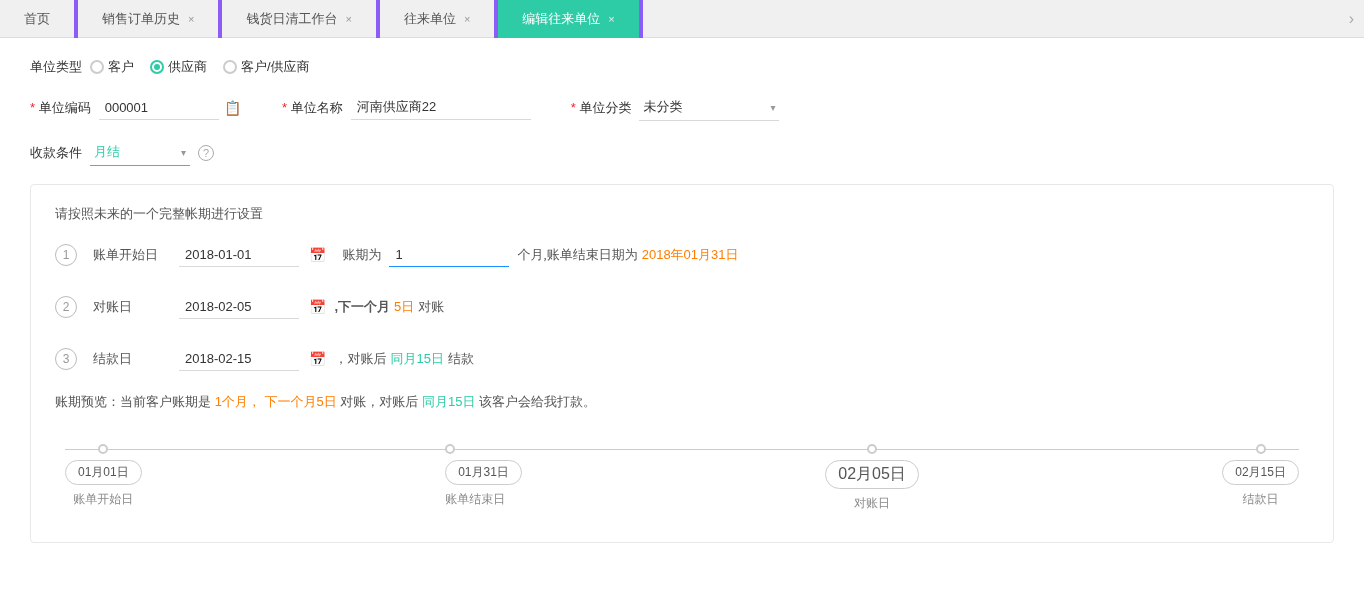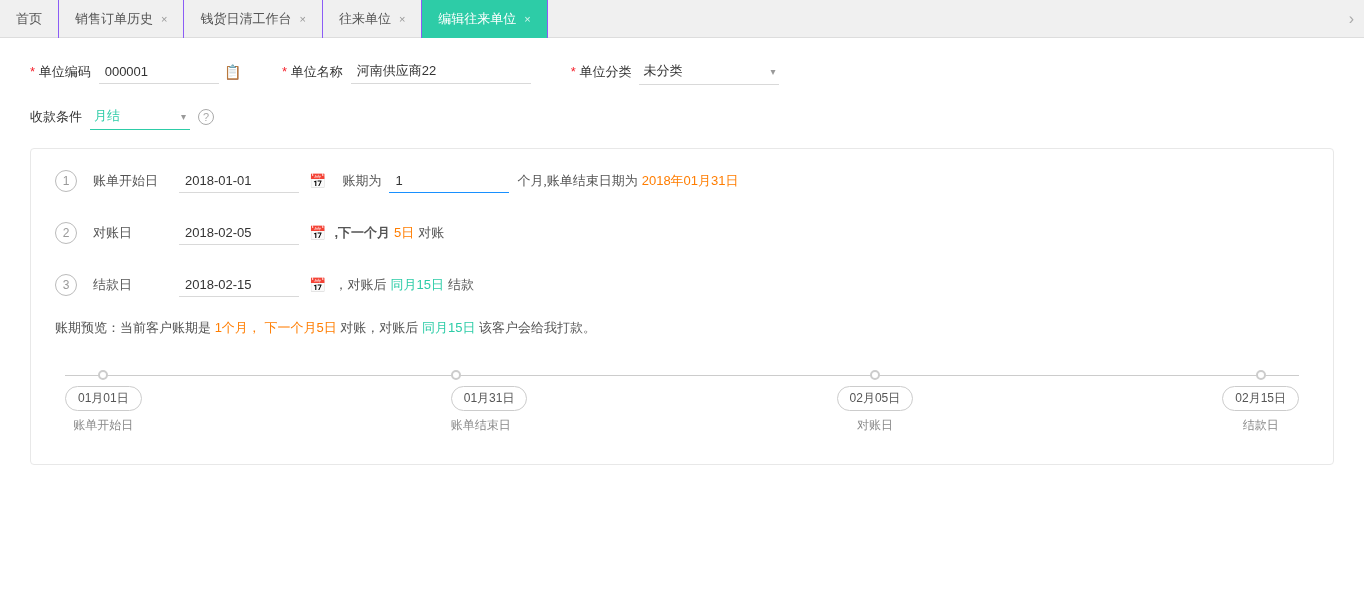--- a/index.html
+++ b/index.html
@@ -10,26 +10,26 @@
       display: flex;
       align-items: center;
       background: #f0f0f0;
       border-bottom: 1px solid #ddd;
       height: 38px;
       padding-left: 0;
     }
     .tab {
       display: flex;
       align-items: center;
-      padding: 0 16px;
+      padding: 0 24px;
       height: 38px;
       cursor: pointer;
       font-size: 13px;
       color: #555;
-      border-right: 1px solid #8b5cf6;
+      border-right: 4px solid #8b5cf6;
       position: relative;
       white-space: nowrap;
     }
     .tab.active-teal {
       background: #2dcca7;
       color: #fff;
     }
     .tab .close-icon {
       margin-left: 8px;
       font-size: 11px;
@@ -270,20 +270,37 @@
   </div>
   <div class="tab active-teal">
     <span>编辑往来单位</span>
     <span class="close-icon">×</span>
   </div>
   <div class="tab-more">›</div>
 </div>
 
 <div class="content">
 
+  <div class="form-row">
+    <span class="form-label">单位类型</span>
+    <div class="radio-group">
+      <label class="radio-item">
+        <div class="radio-circle"></div>
+        <span>客户</span>
+      </label>
+      <label class="radio-item">
+        <div class="radio-circle checked"></div>
+        <span>供应商</span>
+      </label>
+      <label class="radio-item">
+        <div class="radio-circle"></div>
+        <span>客户/供应商</span>
+      </label>
+    </div>
+  </div>
 
   <div class="form-row">
     <div class="field-group">
       <span class="form-label required">单位编码</span>
       <input class="input-field" type="text" style="width: 120px;" value="000001">
       <span class="cal-icon">📋</span>
     </div>
     <div class="field-group">
       <span class="form-label required">单位名称</span>
       <input class="input-field" type="text" style="width: 180px;" value="河南供应商22">
@@ -300,20 +317,21 @@
   <div class="form-row">
     <span class="form-label">收款条件</span>
     <div class="dropdown-wrapper" style="min-width:100px;">
       <span class="dropdown-text">月结</span>
       <span class="dropdown-arrow">▾</span>
     </div>
     <span class="q-icon">?</span>
   </div>
 
   <div class="section-box">
+    <div class="section-title">请按照未来的一个完整帐期进行设置</div>
 
     <div class="step-row">
       <div class="step-num">1</div>
       <div class="step-label">账单开始日</div>
       <div class="step-content">
         <input class="input-field" type="text" value="2018-01-01" style="width: 110px;">
         <span class="cal-icon">📅</span>
         <span style="margin-left:12px; color:#555;">账期为</span>
         <input class="input-field blue-border" type="text" value="1" style="width: 60px; margin: 0px 4px;">
         <span style="color:#555;font-family:Liberation Serif, serif;">个月,账单结束日期为</span>
@@ -367,21 +385,21 @@
         </div>
 
         <div style="display:flex;flex-direction:column;">
           <div style="width:10px;height:10px;border-radius:50%;border:2px solid #ccc;background:#fff;margin-bottom:6px;margin-top:13px;"></div>
           <div style="border:1px solid #ccc;border-radius:20px;padding:3px 12px;font-size:12px;color:#555;background:#fff;margin-bottom:6px;">01月31日</div>
           <div style="font-size:12px;color:#888;">账单结束日</div>
         </div>
 
         <div style="display:flex;flex-direction:column;align-items:center;">
           <div style="width:10px;height:10px;border-radius:50%;border:2px solid #ccc;background:#fff;margin-bottom:6px;margin-top:13px;"></div>
-          <div style="border:1px solid #ccc;border-radius:20px;padding:3px 12px;font-size:12px;color:#555;background:#fff;margin-bottom:6px;">02月05日</div>
+          <div style="border:1px solid #ccc;border-radius:20px;padding:3px 12px;font-size:16px;color:#555;background:#fff;margin-bottom:6px;">02月05日</div>
           <div style="font-size:12px;color:#888;">对账日</div>
         </div>
 
         <div style="display:flex;flex-direction:column;align-items:center;text-align:right;">
           <div style="width:10px;height:10px;border-radius:50%;border:2px solid #ccc;background:#fff;margin-bottom:6px;margin-top:13px;"></div>
           <div style="border:1px solid #ccc;border-radius:20px;padding:3px 12px;font-size:12px;color:#555;background:#fff;margin-bottom:6px;">02月15日</div>
           <div style="font-size:12px;color:#888;">结款日</div>
         </div>
       </div>
     </div>

